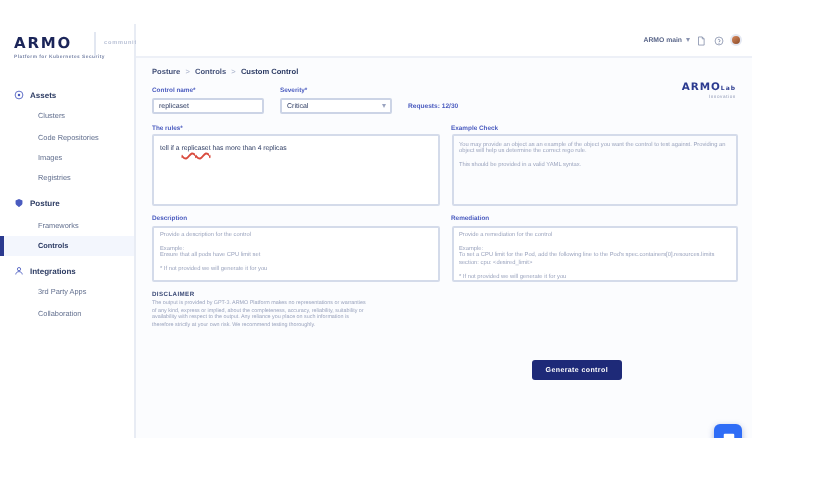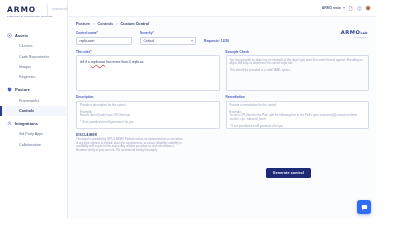--- a/index.html
+++ b/index.html
@@ -4,21 +4,21 @@
 <style>
   html,body{margin:0;padding:0;}
   body{
     width:412px;height:219px;overflow:hidden;
     background:#ffffff;
     font-family:"Liberation Sans", sans-serif;
     font-size:4px;
     color:#3b4a6b;
     -webkit-font-smoothing:antialiased;
   }
-  .app{position:relative;width:376px;height:219px;display:flex;}
+  .app{position:relative;width:376px;height:219px;display:flex;margin-top:12px;}
 
   
   .sidebar{
     width:68px;height:219px;background:#ffffff;
     border-right:1px solid #e8ecf4;
     box-sizing:border-box;position:relative;flex:0 0 68px;
   }
   .logo-wrap{padding:6px 0 0 7px;}
   .logo-main{
     font-size:7.5px;font-weight:700;letter-spacing:.9px;color:#1b2559;

